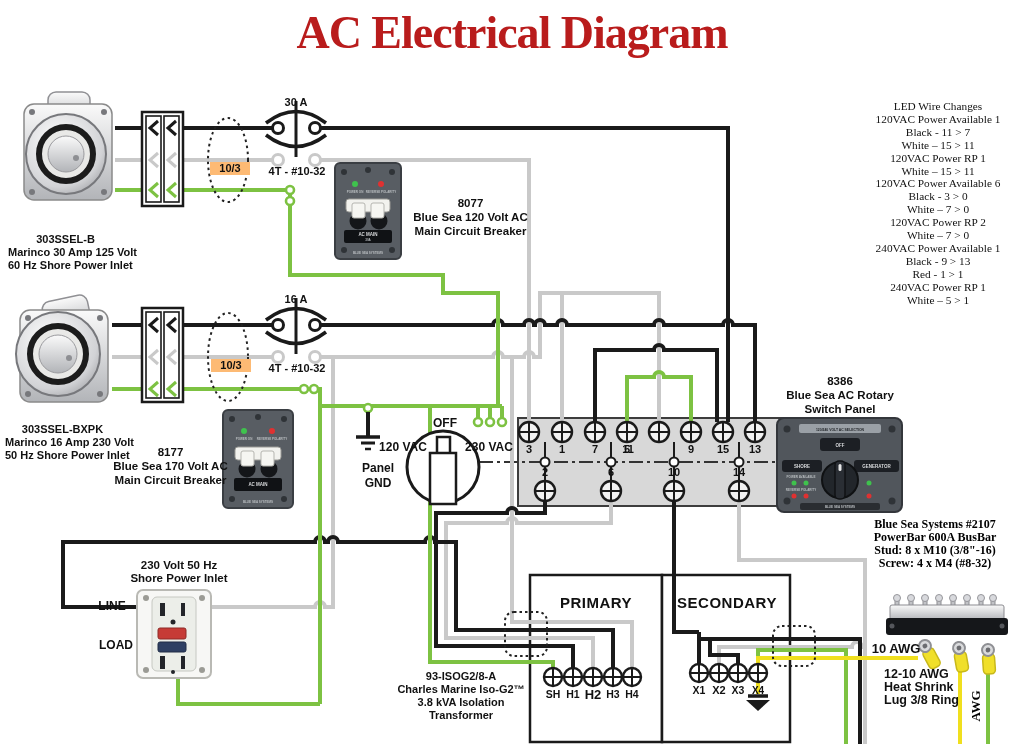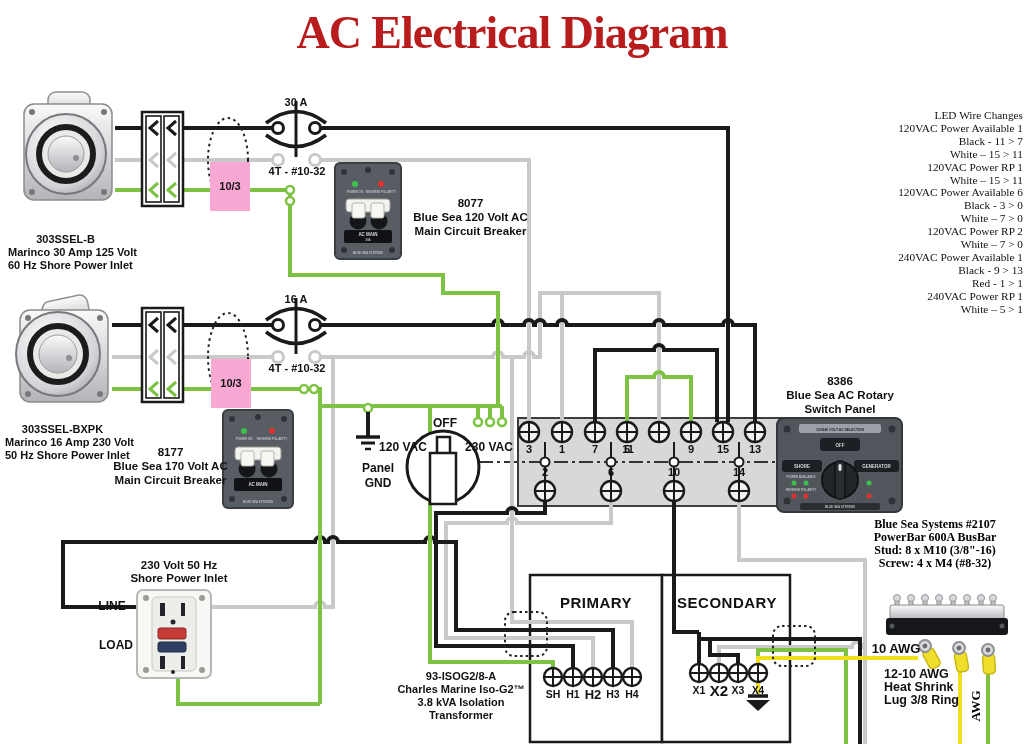--- a/index.html
+++ b/index.html
@@ -4,26 +4,26 @@
 <style>
   html,body{margin:0;padding:0;background:#fff}
   #stage{position:relative;width:1024px;height:744px;background:#fff;overflow:hidden;
          font-family:"Liberation Sans",sans-serif}
   #wires{position:absolute;left:0;top:0}
   .lbl{position:absolute;font:bold 11px "Liberation Sans",sans-serif;color:#111;
        text-align:center;line-height:13px;white-space:nowrap}
   .title{position:absolute;width:1024px;top:6px;text-align:center;
          font:bold 46px "Liberation Serif",serif;color:#b91c1c;letter-spacing:-1px}
   .serb{font-family:Liberation Sans, sans-serif;font-weight:bold}
-  .ledblock{position:absolute;left:853px;top:109px;width:170px;text-align:right;
+  .ledblock{position:absolute;left:853px;top:100px;width:170px;text-align:center;
             font:11.3px "Liberation Serif",serif;color:#111;line-height:12.9px}
   .dcblock{position:absolute;left:845px;top:518px;width:180px;text-align:center;color:#000}
   .dc-title{font:bold 20px "Liberation Serif",serif;line-height:24px}
   .dc-line{font:bold 12px "Liberation Serif",serif;line-height:13px}
-  .whitebg{background:#f9a8d4;padding:18px 1px}
+  .whitebg{background:#fdba74;padding:0 1px}
   .big{font-size:15px;font-weight:bold;letter-spacing:.5px}
   .awgside{position:absolute;left:948px;top:698px;width:56px;height:16px;
            transform:rotate(-90deg);font:bold 13px "Liberation Serif",serif;text-align:center}
   
   .wb{stroke:var(--wire-black,#1a1a1a)} .wg{stroke:var(--wire-gray,#c9c9c9)}
   .wgr{stroke:var(--wire-green,#7dc242)} .wy{stroke:var(--wire-yellow,#f2e11c)}
   .w4{stroke-width:4;fill:none} .w3{stroke-width:3;fill:none}
   .st{font:bold 4.5px "Liberation Sans",sans-serif;fill:#d8dadc}
   .st2{font:bold 3px "Liberation Sans",sans-serif;fill:#b9bdc0}
   .st3{font:bold 3.4px "Liberation Sans",sans-serif;fill:#23262a}
@@ -473,21 +473,21 @@
   <div>Charles Marine  Iso-G2™</div>
   <div>3.8 kVA Isolation</div>
   <div>Transformer</div>
 </div>
 <div class="lbl" style="left:541px;top:688px;width:24px;font-size:10.5px">SH</div>
 <div class="lbl" style="left:561px;top:688px;width:24px;font-size:10.5px">H1</div>
 <div class="lbl" style="left:581px;top:688px;width:24px;font-size:13px">H2</div>
 <div class="lbl" style="left:601px;top:688px;width:24px;font-size:10.5px">H3</div>
 <div class="lbl" style="left:620px;top:688px;width:24px;font-size:10.5px">H4</div>
 <div class="lbl" style="left:687px;top:684px;width:24px;font-size:10.5px">X1</div>
-<div class="lbl" style="left:707px;top:684px;width:24px;font-size:15px">X2</div>
+<div class="lbl" style="left:707px;top:684px;width:24px;font-size:11px">X2</div>
 <div class="lbl" style="left:726px;top:684px;width:24px;font-size:10.5px">X3</div>
 <div class="lbl" style="left:746px;top:684px;width:24px;font-size:10px">X4</div>
 
 <div class="dcblock">
   <div class="dc-line">Blue Sea Systems #2107</div>
   <div class="dc-line">PowerBar 600A BusBar</div>
   <div class="dc-line">Stud: 8 x M10 (3/8"-16)</div>
   <div class="dc-line">Screw: 4 x M4 (#8-32)</div>
 </div>
 <div class="lbl serb" style="left:870px;top:642px;width:52px;font-size:13px">10 AWG</div>

